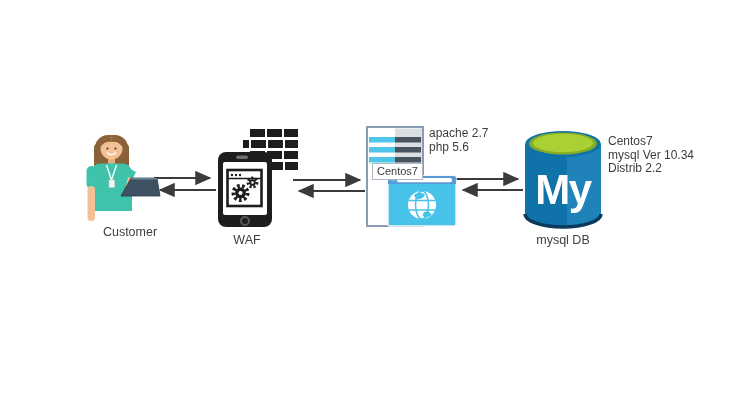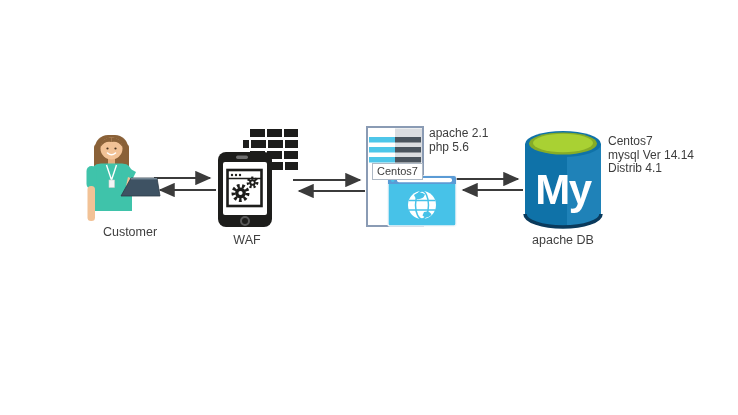--- a/index.html
+++ b/index.html
@@ -134,34 +134,34 @@
       <rect x="32" y="54" width="55" height="4.2" rx="2" fill="#ffffff"></rect>
       <circle cx="57" cy="81" r="14" fill="#ffffff"></circle>
       <ellipse cx="57" cy="81" rx="6.5" ry="14" fill="none" stroke="#47c2e8" stroke-width="1.5"></ellipse>
       <line x1="43.5" y1="76.5" x2="70.5" y2="76.5" stroke="#47c2e8" stroke-width="1.5"></line>
       <line x1="43.5" y1="86" x2="70.5" y2="86" stroke="#47c2e8" stroke-width="1.5"></line>
       <path d="M49,71 q6,-4.5 11,-0.5 q-2,5.5 -9,4.5 Z" fill="#47c2e8"></path>
       <path d="M59,88 q6,-2 7.5,3 q-5,4.5 -9,0.5 Z" fill="#47c2e8"></path>
     </g>
   </svg>
   <div id="server-os-label">Centos7</div>
-  <div class="anno" style="left:429px;top:127px">apache 2.1</div>
+  <div class="anno" style="left:429px;top:127px">apache 2.7</div>
   <div class="anno" style="left:429px;top:141px">php 5.6</div>
 
   <svg class="abs" style="left:522px;top:128px;z-index:2" width="82" height="104" viewBox="0 0 82 104">
 
     <path d="M3,16 L3,86 A38,13 0 0 0 79,86 L79,16 Z" fill="#0f72a8"></path>
     <path d="M45,16 L45,98.9 A38,13 0 0 0 79,86 L79,16 Z" fill="#1f82b8"></path>
 
     <path d="M3,86 A38,13 0 0 0 79,86" fill="none" stroke="#0a3a5c" stroke-width="3.5"></path>
 
     <ellipse cx="41" cy="16" rx="38" ry="13" fill="#0f72a8"></ellipse>
     <ellipse cx="41" cy="15.5" rx="34" ry="11" fill="#86ac27"></ellipse>
     <ellipse cx="41" cy="15" rx="30" ry="9.3" fill="#a9d133"></ellipse>
 
     <text x="41" y="76" text-anchor="middle" font-family="Liberation Sans, sans-serif" font-size="42" font-weight="bold" letter-spacing="-1.5" fill="#ffffff">My</text>
   </svg>
-  <div class="node-label" style="left:522px;top:233px;width:82px">apache DB</div>
+  <div class="node-label" style="left:522px;top:233px;width:82px">mysql DB</div>
   <div class="anno" style="left:608px;top:135px">Centos7</div>
-  <div class="anno" style="left:608px;top:148.5px">mysql Ver 14.14</div>
-  <div class="anno" style="left:608px;top:162px">Distrib 4.1</div>
+  <div class="anno" style="left:608px;top:148.5px">mysql Ver 10.34</div>
+  <div class="anno" style="left:608px;top:162px">Distrib 2.2</div>
 
 </div>
 
 </body></html>

